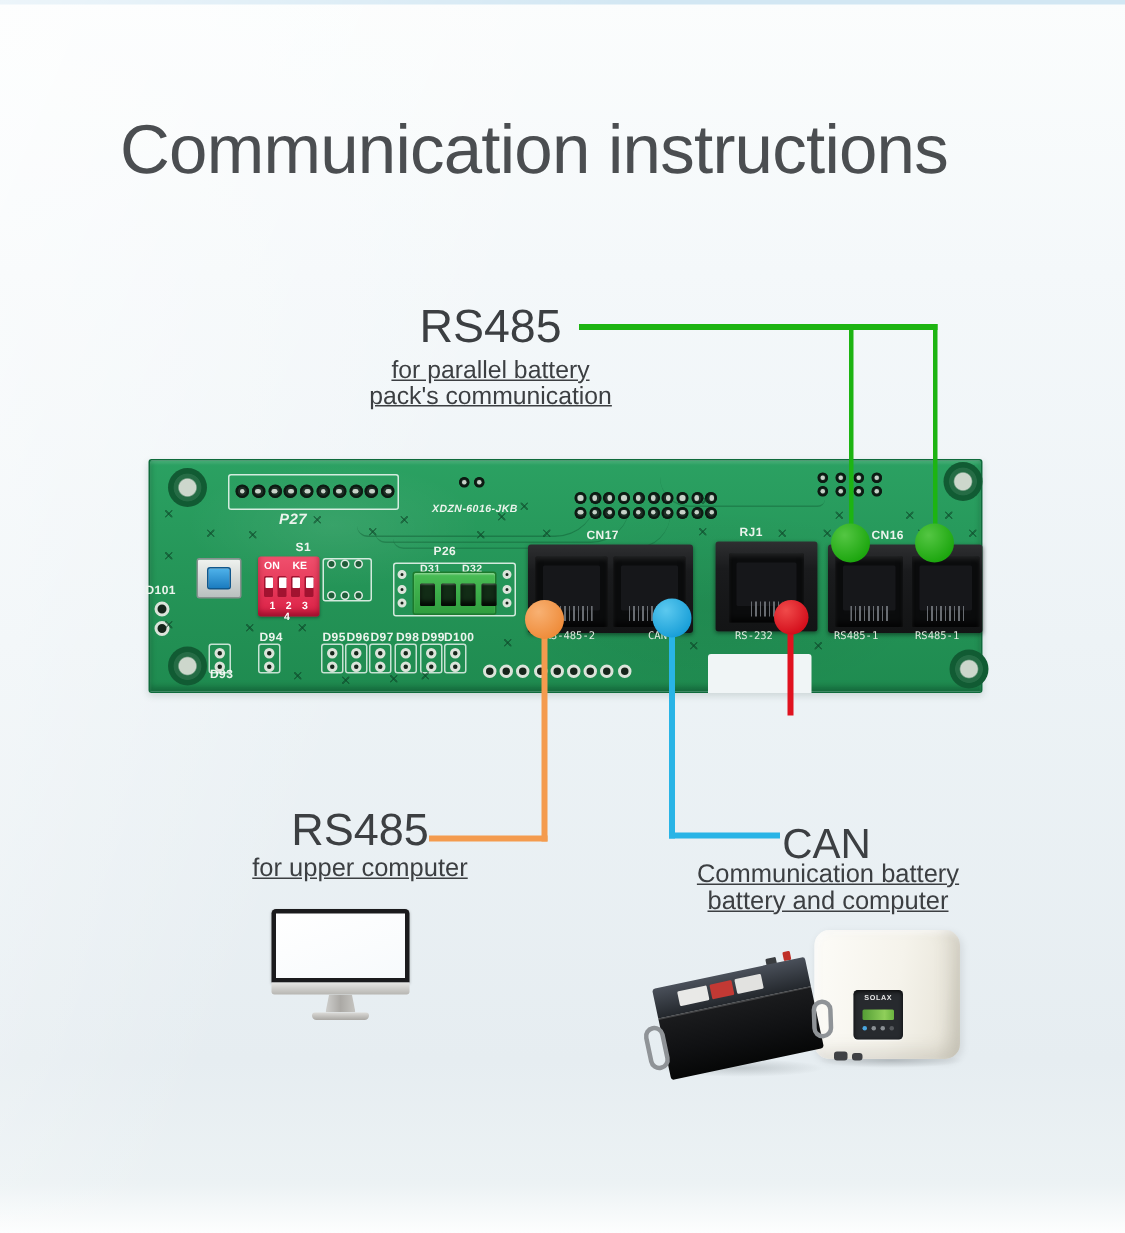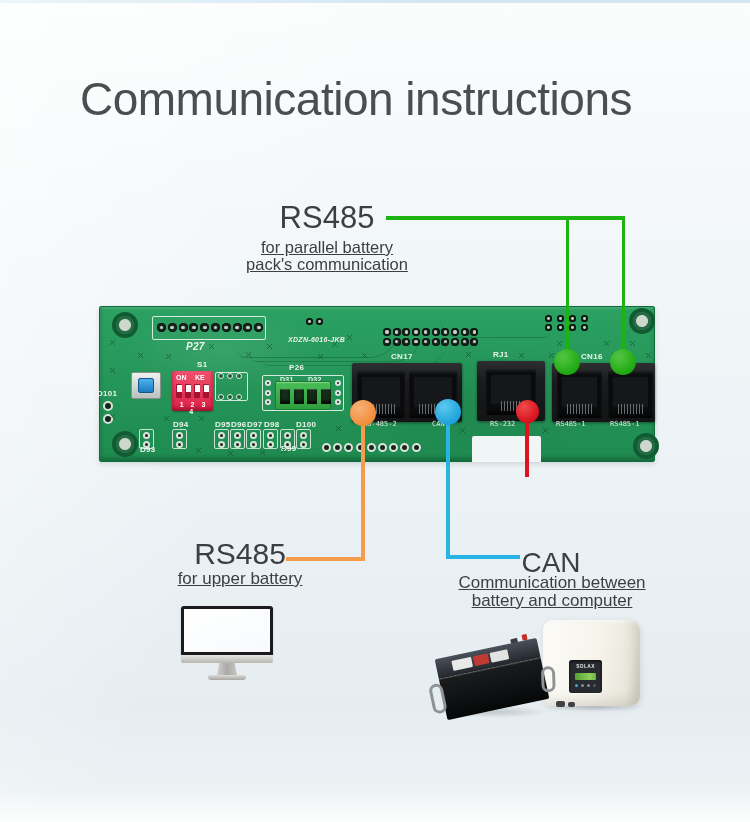--- a/index.html
+++ b/index.html
@@ -213,21 +213,21 @@
     <i class="topen" style="left:31px"></i>
     <i class="topen" style="left:44.5px"></i>
   </div>
 
   <div class="silk" style="left:140px;top:445px;font-size:8px">D93</div>
   <div class="silk" style="left:173px;top:420px;font-size:8px">D94</div>
   <div class="silk" style="left:215px;top:420px;font-size:8px">D95</div>
   <div class="silk" style="left:231px;top:420px;font-size:8px">D96</div>
   <div class="silk" style="left:247px;top:420px;font-size:8px">D97</div>
   <div class="silk" style="left:264px;top:420px;font-size:8px">D98</div>
-  <div class="silk" style="left:281px;top:444px;font-size:8px">D99</div>
+  <div class="silk" style="left:281px;top:420px;font-size:8px">D99</div>
   <div class="silk" style="left:296px;top:420px;font-size:8px">D100</div>
 
   <div id="hdr2" class="abs" style="left:383px;top:328px;width:98px;height:20px">
       <i class="pin" style="left: 0px; top: 0px; width: 8px; height: 8px;"></i>
       <i class="pin" style="left: 9.7px; top: 0px; width: 8px; height: 8px;"></i>
       <i class="pin" style="left: 19.4px; top: 0px; width: 8px; height: 8px;"></i>
       <i class="pin" style="left: 29.1px; top: 0px; width: 8px; height: 8px;"></i>
       <i class="pin" style="left: 38.8px; top: 0px; width: 8px; height: 8px;"></i>
       <i class="pin" style="left: 48.5px; top: 0px; width: 8px; height: 8px;"></i>
       <i class="pin" style="left: 58.2px; top: 0px; width: 8px; height: 8px;"></i>
@@ -380,25 +380,25 @@
   <div class="ln red" style="left:525.2px;top:410px;width:3.6px;height:67px"></div>
 
   <div class="dot green" style="left:554px;top:349px;width:26px;height:26px"></div>
   <div class="dot green" style="left:610px;top:349px;width:26px;height:26px"></div>
   <div class="dot orange" style="left:350px;top:400px;width:26px;height:26px"></div>
   <div class="dot blue" style="left:435px;top:399px;width:26px;height:26px"></div>
   <div class="dot red" style="left:515.5px;top:400px;width:23px;height:23px"></div>
 
 
   <div class="co-label" style="left:180px;top:537px;width:120px">RS485</div>
-  <div class="co-desc" style="left:150px;top:570px;width:180px;font-size:17px">for upper battery</div>
+  <div class="co-desc" style="left:150px;top:570px;width:180px;font-size:17px">for upper computer</div>
 
   <div class="co-label" style="left:491px;top:547px;width:120px;font-size:28px">CAN</div>
   <div class="co-desc" style="left:446px;top:574px;width:212px;font-size:17px;line-height:17.5px">
-    <span>Communication between</span><br>
+    <span>Communication battery</span><br>
     <span>battery and computer</span>
   </div>
 
   <div class="abs" style="left:181px;top:606px;width:92px;height:76px">
     <div class="mon-screen">
       <div class="mon-inner"></div>
     </div>
     <div class="mon-chin"></div>
     <div class="mon-neck"></div>
     <div class="mon-base"></div>

